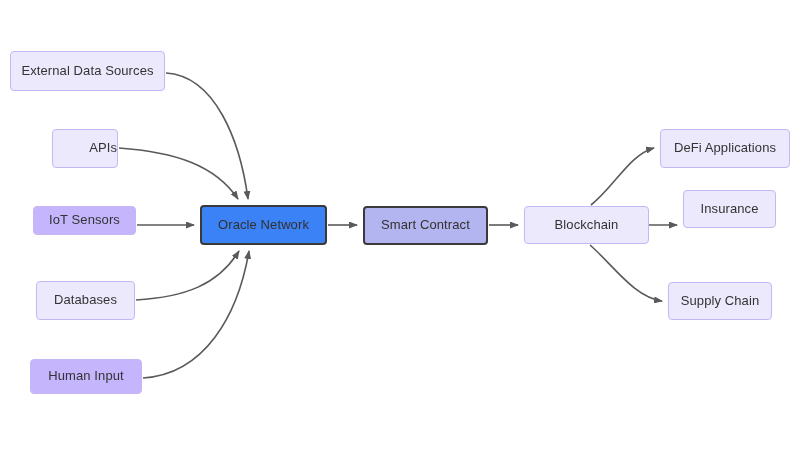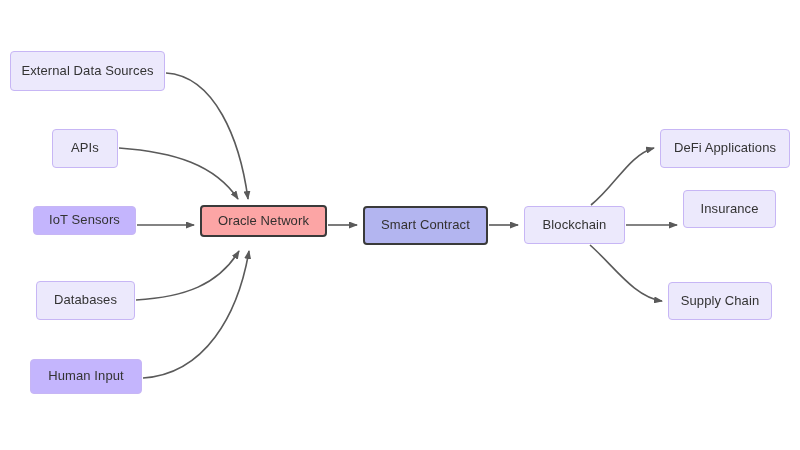--- a/index.html
+++ b/index.html
@@ -77,45 +77,45 @@
         <path d="M 591,205 C 615,186 629,155 654,148" fill="none" stroke="#5a5a5a" stroke-width="1.6" marker-end="url(#arrowhead)"></path>
         <path d="M 626,225 L 677,225" fill="none" stroke="#5a5a5a" stroke-width="1.6" marker-end="url(#arrowhead)"></path>
         <path d="M 590,245 C 614,266 634,297 662,301" fill="none" stroke="#5a5a5a" stroke-width="1.6" marker-end="url(#arrowhead)"></path>
       </g>
   </svg>
 
   <div class="node node-default" style="left: 10px; top: 51px; width: 155px; height: 40px; background: rgb(236, 233, 252); border-color: rgb(199, 182, 245);">
     <span class="node-label">External Data Sources</span>
   </div>
 
-  <div class="node node-default" style="left: 52px; top: 129px; width: 66px; height: 39px; background: rgb(236, 233, 252); border-color: rgb(199, 182, 245);">
+  <div class="node node-default" style="left: 52px; top: 129px; width: 66px; height: 39px; background: rgb(236, 233, 252); border-color: rgb(199, 182, 245); justify-content: flex-end;">
     <span class="node-label">APIs</span>
   </div>
 
   <div class="node node-default" style="left: 33px; top: 206px; width: 103px; height: 29px; background: #c4b5fd; border-color: rgb(199, 182, 245);">
     <span class="node-label">IoT Sensors</span>
   </div>
 
   <div class="node node-default" style="left: 36px; top: 281px; width: 99px; height: 39px; background: rgb(236, 233, 252); border-color: rgb(199, 182, 245);">
     <span class="node-label">Databases</span>
   </div>
 
   <div class="node node-default" style="left: 30px; top: 359px; width: 112px; height: 35px; background: #c4b5fd; border-color: rgb(199, 182, 245);">
     <span class="node-label">Human Input</span>
   </div>
 
-  <div class="node node-oracle" style="left: 200px; top: 205px; width: 127px; height: 32px; background: #fca5a5; border-color: rgb(58, 58, 58);">
+  <div class="node node-oracle" style="left: 200px; top: 205px; width: 127px; height: 40px; background: #3b82f6; border-color: rgb(58, 58, 58);">
     <span class="node-label">Oracle Network</span>
   </div>
 
   <div class="node node-contract" style="left: 363px; top: 206px; width: 125px; height: 39px; background: rgb(179, 181, 240); border-color: rgb(58, 58, 58);">
     <span class="node-label">Smart Contract</span>
   </div>
 
-  <div class="node node-default" style="left: 524px; top: 206px; width: 101px; height: 38px; background: rgb(236, 233, 252); border-color: rgb(199, 182, 245);">
+  <div class="node node-default" style="left: 524px; top: 206px; width: 125px; height: 38px; background: rgb(236, 233, 252); border-color: rgb(199, 182, 245);">
     <span class="node-label">Blockchain</span>
   </div>
 
   <div class="node node-default" style="left: 660px; top: 129px; width: 130px; height: 39px; background: rgb(236, 233, 252); border-color: rgb(199, 182, 245);">
     <span class="node-label">DeFi Applications</span>
   </div>
 
   <div class="node node-default" style="left: 683px; top: 190px; width: 93px; height: 38px; background: rgb(236, 233, 252); border-color: rgb(199, 182, 245);">
     <span class="node-label">Insurance</span>
   </div>

